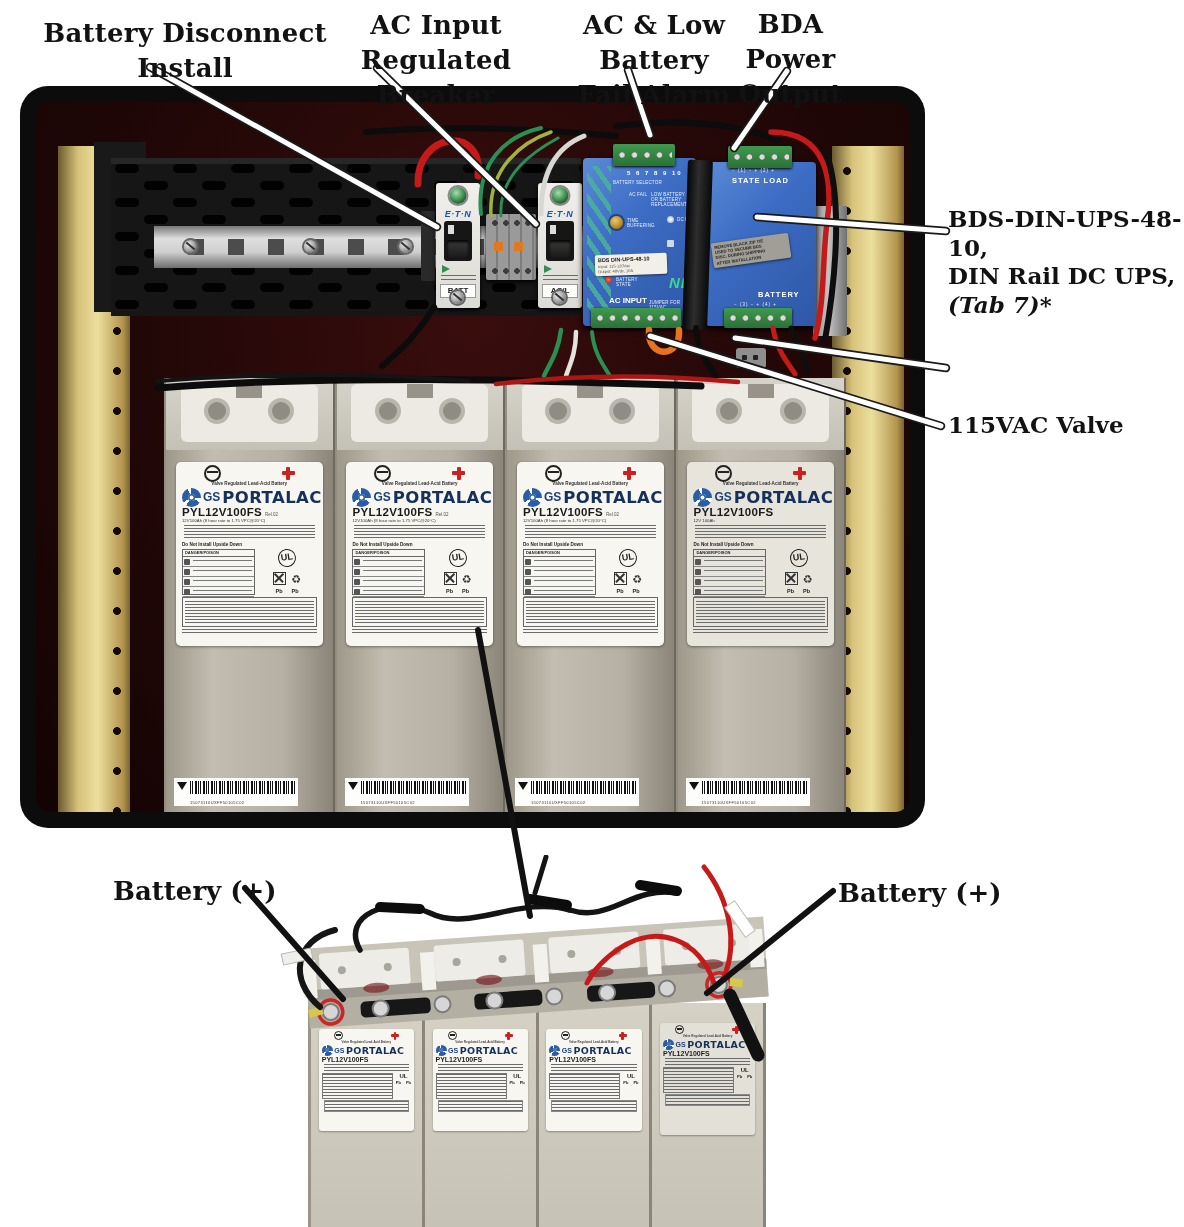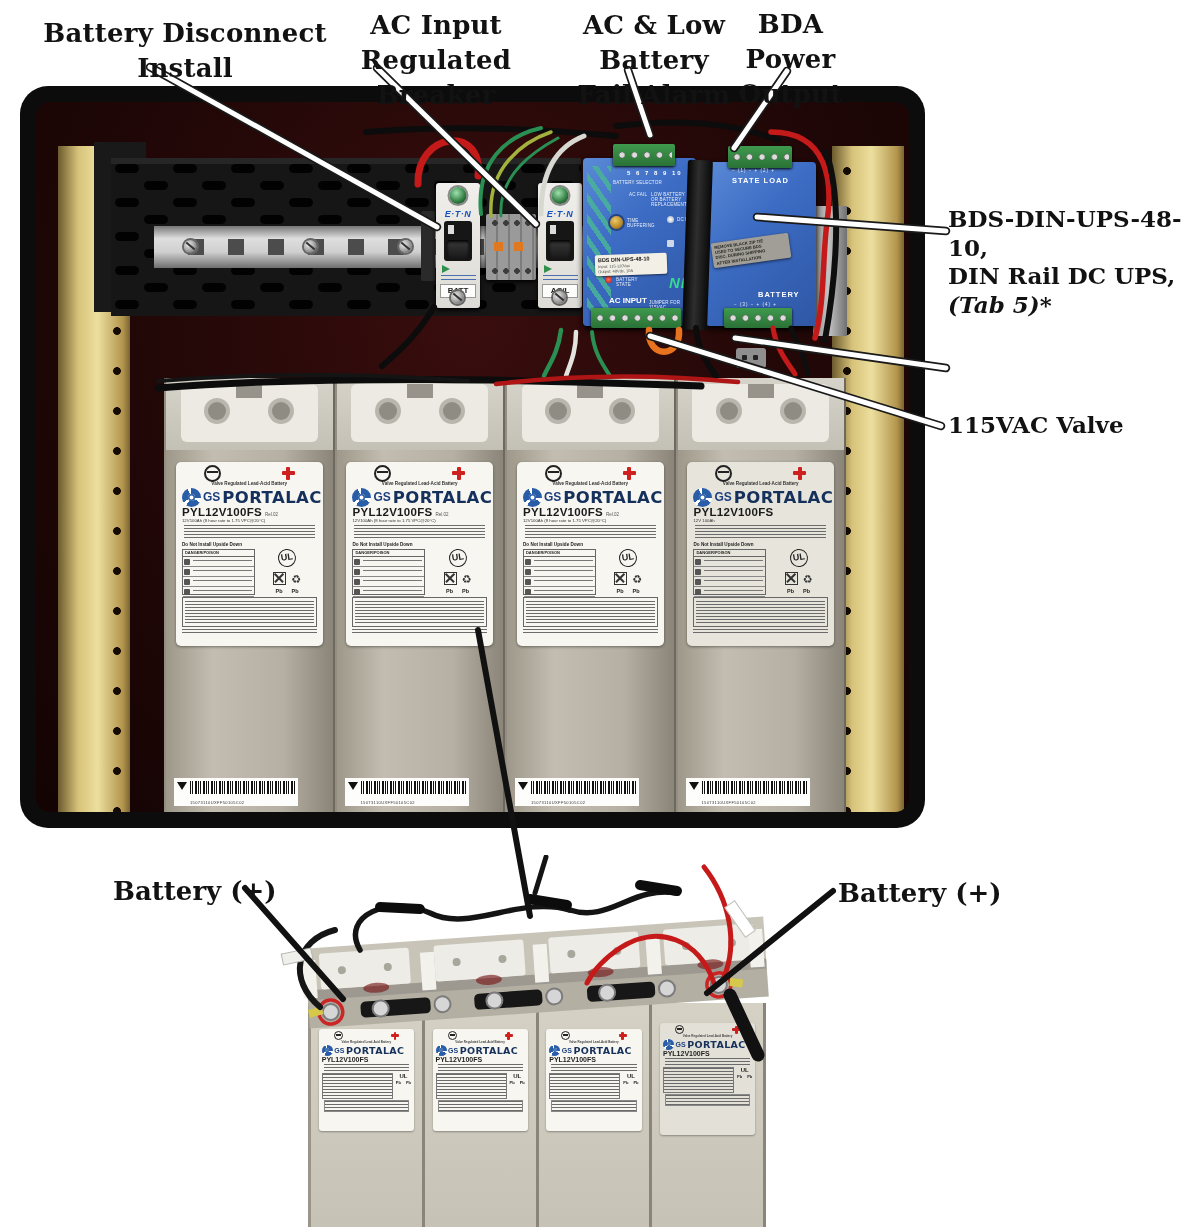--- a/index.html
+++ b/index.html
@@ -185,21 +185,21 @@
     <div>Fail Alarm</div>
   </div>
   <div class="toplab" style="left:718px;top:7px;width:145px">
     <div>BDA Power</div>
     <div>Output</div>
   </div>
 
   <div class="rlab" style="top:205px">
     <div>BDS-DIN-UPS-48-10,</div>
     <div>DIN Rail DC UPS,</div>
-    <div class="ital">(Tab 5)*</div>
+    <div class="ital">(Tab 7)*</div>
   </div>
   <div class="rlab" style="top:411px">
     <div>115VAC Valve</div>
   </div>
 
   <div class="blab" style="left:113px;top:876px">Battery (+)</div>
   <div class="blab" style="left:838px;top:878px">Battery (+)</div>
 
   <div id="photo-main">
     <div id="pm-inner">

